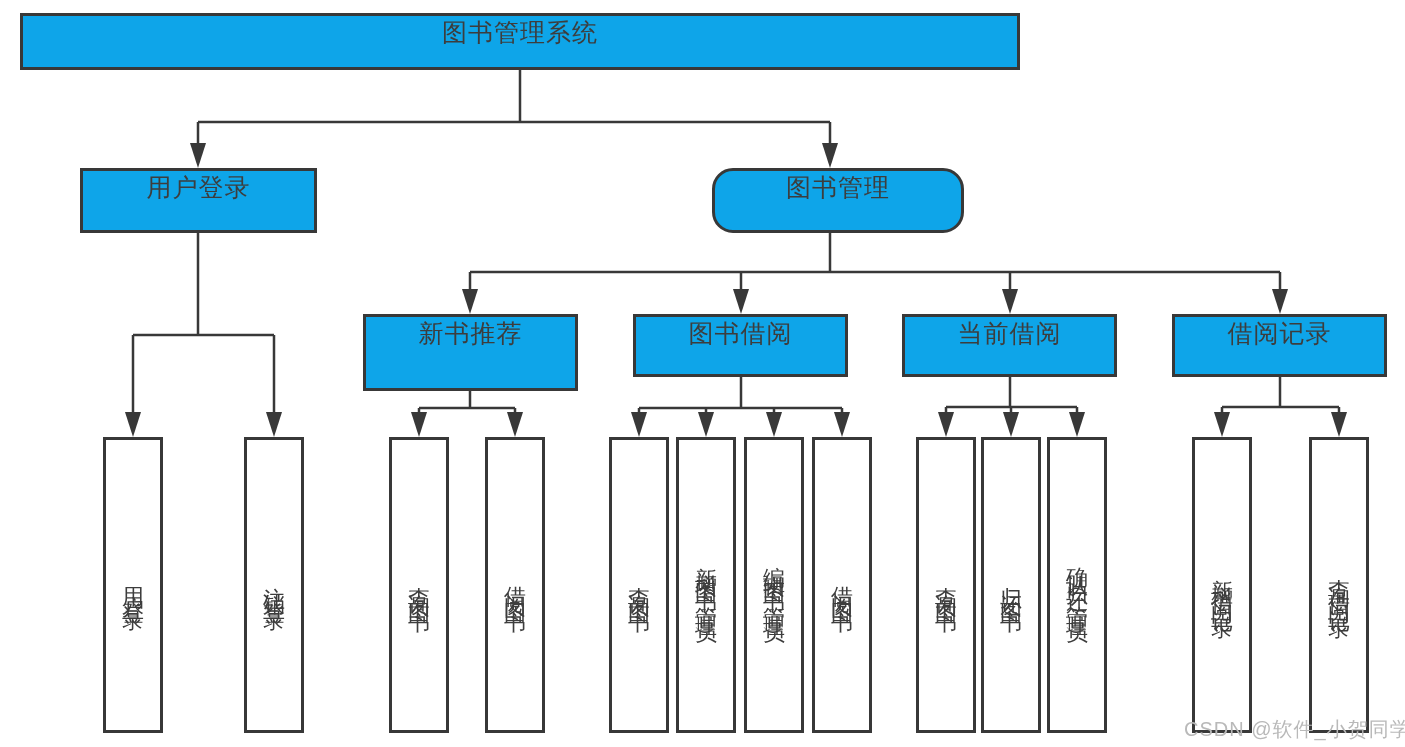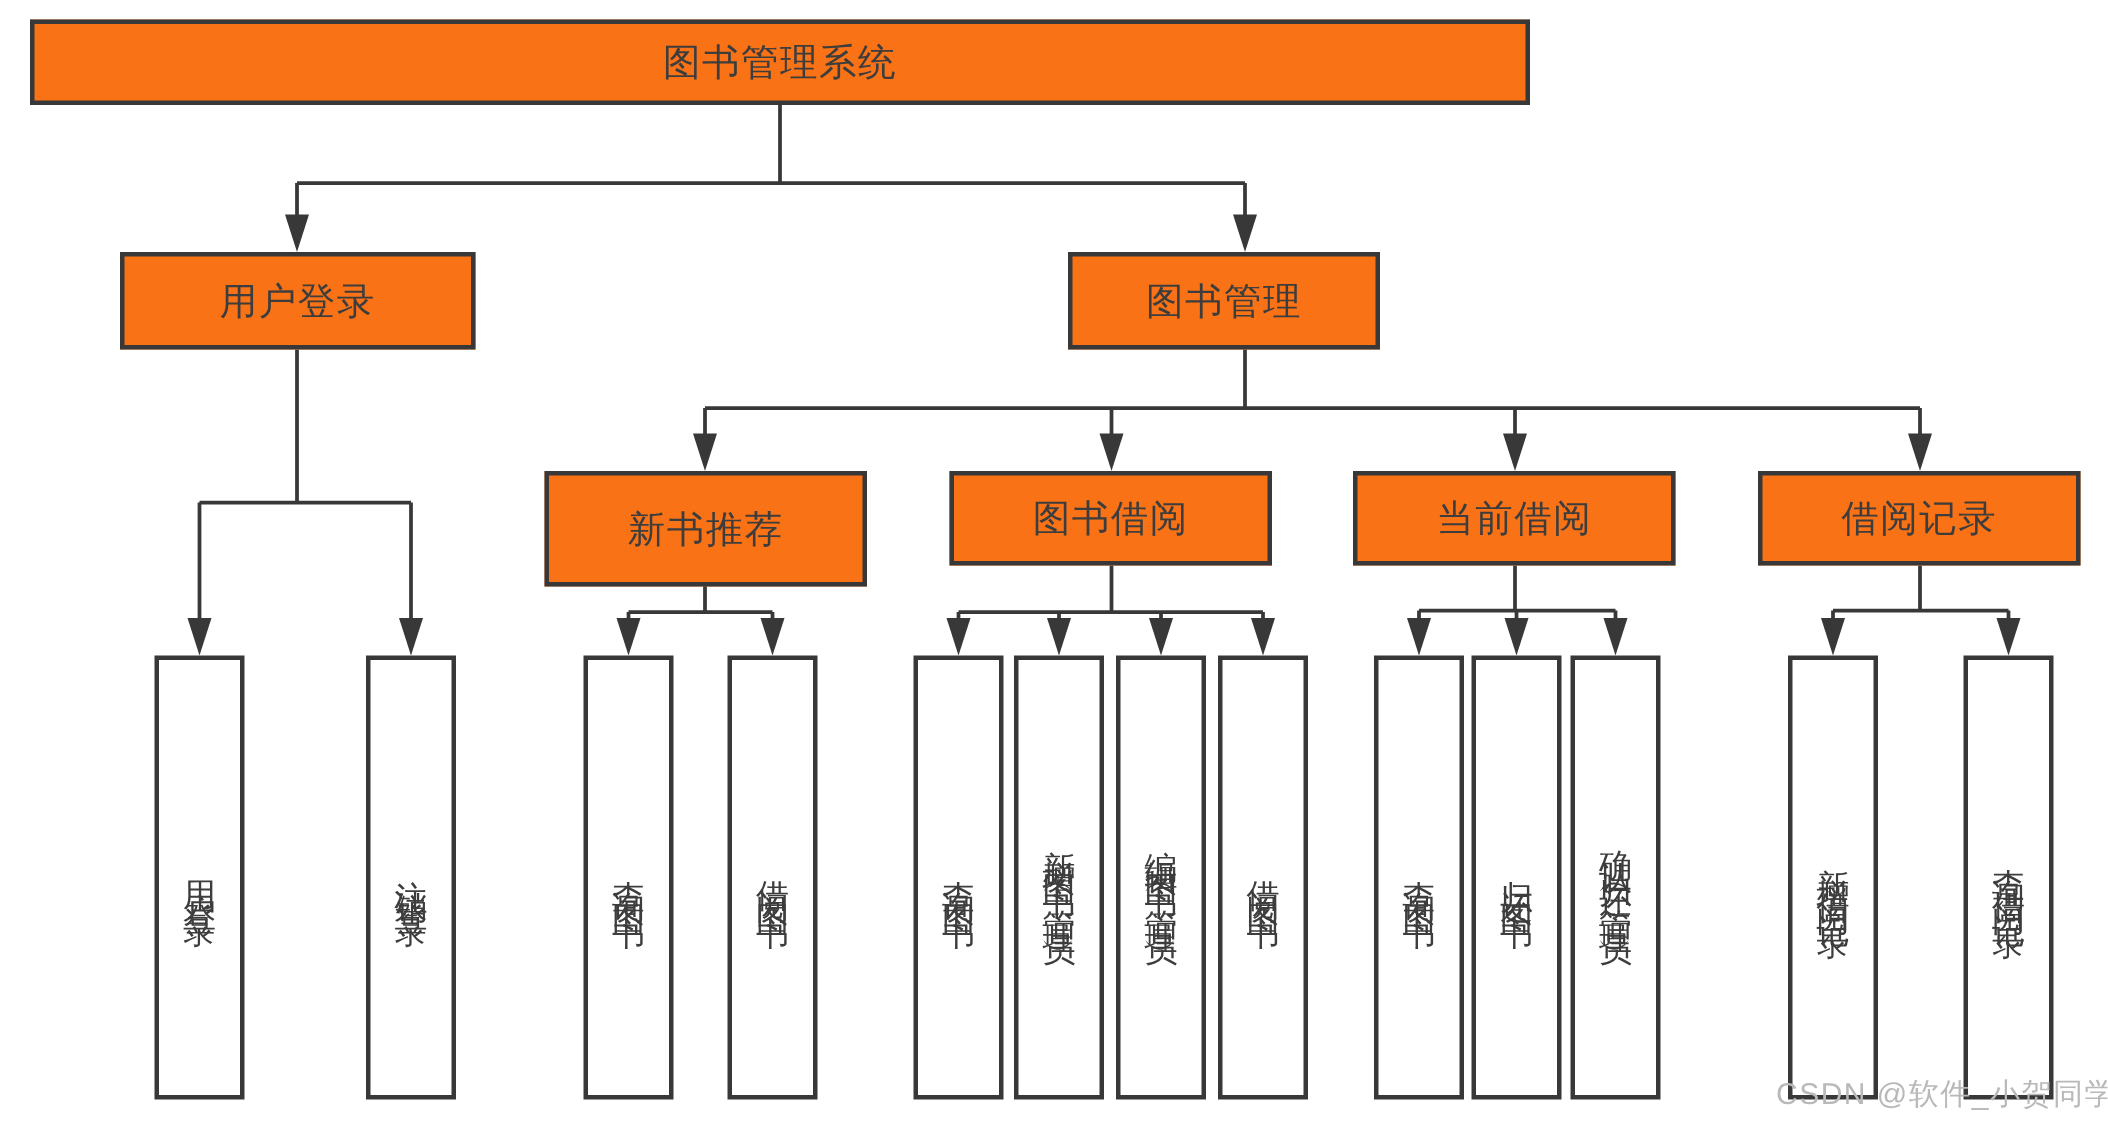--- a/index.html
+++ b/index.html
@@ -16,23 +16,23 @@
   }
   .connectors {
     position: absolute;
     left: 0; top: 0;
     width: 1405px; height: 747px;
   }
   .node {
     position: absolute;
     box-sizing: border-box;
     border: 3px solid #383838;
-    background: #f97316;
+    background: #0ea5e9;
     display: flex;
-    align-items: center;
+    align-items: flex-start;
     justify-content: center;
     color: #3d3d3d;
   }
   .hlabel {
     font-size: 25px;
     letter-spacing: 1px;
     white-space: nowrap;
   }
   .vnode {
     position: absolute;
@@ -104,21 +104,21 @@
     </g>
   </svg>
 
   <div class="node" style="left:20px; top:13px; width:1000px; height:57px;">
     <span class="hlabel">图书管理系统</span>
   </div>
 
   <div class="node" style="left:80px; top:168px; width:237px; height:65px;">
     <span class="hlabel">用户登录</span>
   </div>
-  <div class="node" style="left:712px; top:168px; width:208px; height:65px;">
+  <div class="node" style="left:712px; top:168px; width:252px; height:65px;border-radius:21px;">
     <span class="hlabel">图书管理</span>
   </div>
 
   <div class="node" style="left:363px; top:314px; width:215px; height:77px;">
     <span class="hlabel">新书推荐</span>
   </div>
   <div class="node" style="left:902px; top:314px; width:215px; height:63px;">
     <span class="hlabel">当前借阅</span>
   </div>
   <div class="node" style="left:633px; top:314px; width:215px; height:63px;">

